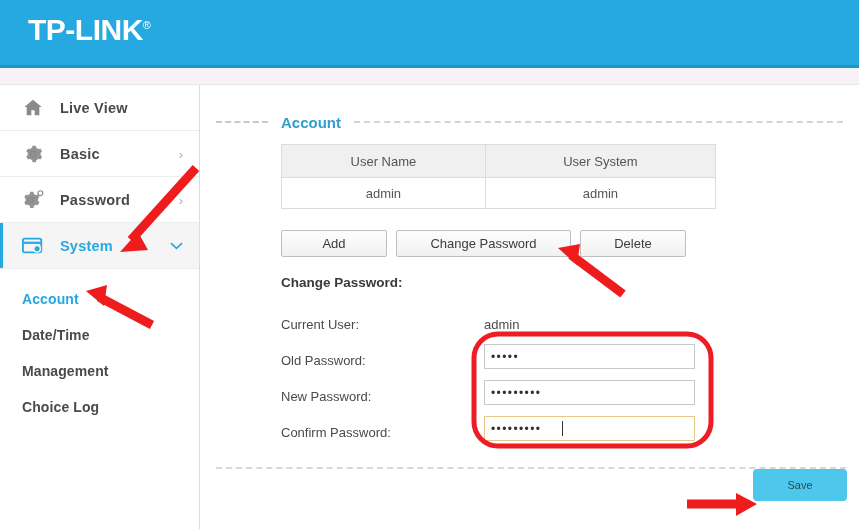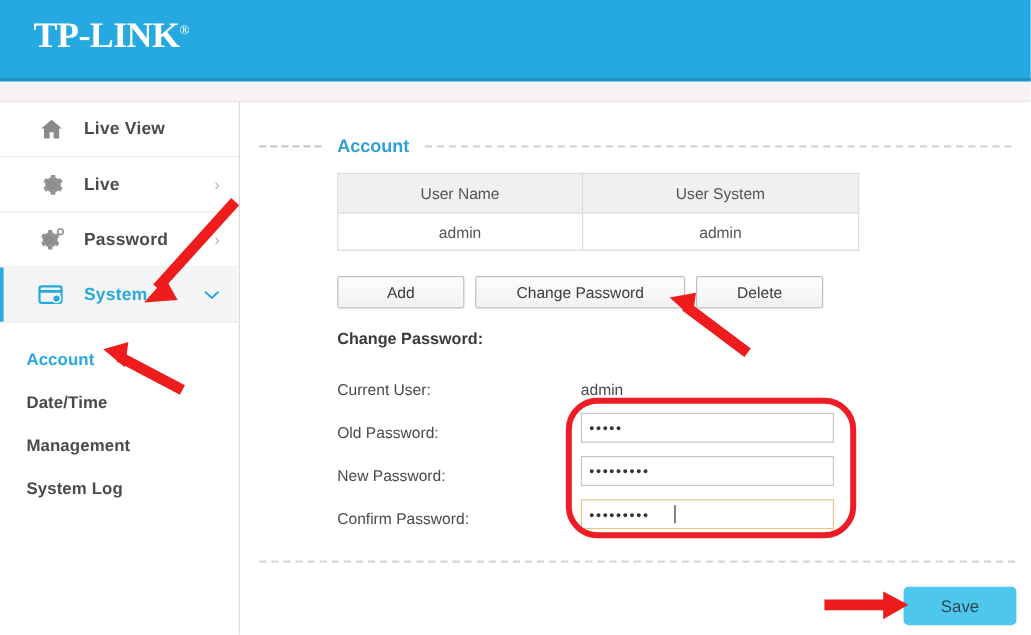--- a/index.html
+++ b/index.html
@@ -15,21 +15,21 @@
   .header {
     position: absolute; left: 0; top: 0;
     width: 859px; height: 68px;
     background: #26a9e0;
     border-bottom: 3px solid #1f93c4;
   }
   .logo-wrap { position: absolute; left: 28px; top: 8px; }
   .logo-main {
     font-size: 30px; font-weight: bold; color: #ffffff;
     letter-spacing: -0.5px; line-height: 34px;
-    font-family: Liberation Serif, serif;
+    font-family: Liberation Sans, sans-serif;
   }
   .logo-main .reg { font-size: 11px; vertical-align: super; font-weight: normal; }
   .logo-sub {
     font-size: 11.5px; color: #eaf7fd; line-height: 14px;
     margin-top: 1px; letter-spacing: 0.2px;
   }
   .header-strip {
     position: absolute; left: 0; top: 68px; width: 859px; height: 17px;
     background: #f8f2f6;
     border-bottom: 1px solid #e6e6e6;
@@ -39,21 +39,21 @@
   .sidebar {
     position: absolute; left: 0; top: 85px;
     width: 200px; height: 444px;
     background: #ffffff;
     border-right: 1px solid #dcdcdc;
   }
   .nav-item {
     position: relative; height: 46px;
     display: flex; align-items: center;
     border-bottom: 1px solid #ededed;
-    padding-left: 30px;
+    padding-left: 20px;
     cursor: pointer;
   }
   .nav-item .nav-icon {
     width: 26px; height: 26px; flex: 0 0 26px;
     display: flex; align-items: center; justify-content: center;
     color: #8a8a8a;
   }
   .nav-item .nav-label {
     margin-left: 14px;
     font-size: 14.5px; font-weight: bold; color: #4a4a4a;
@@ -162,25 +162,25 @@
     position: absolute; width: 1px; height: 15px;
     background: #333333;
   }
 
   .bottom-dash {
     position: absolute; left: 16px; top: 382px;
     width: 630px; height: 1px;
     border-top: 2px dashed #d8d8d8;
   }
   .save-btn {
-    position: absolute; left: 553px; top: 404px;
+    position: absolute; left: 553px; top: 384px;
     width: 94px; height: 32px;
     background: #4ec7ec;
     border: none; border-radius: 4px;
-    font-size: 14px; color: #2b4a55;
+    font-size: 11px; color: #2b4a55;
     font-family: "Liberation Sans", sans-serif;
     cursor: pointer;
   }
 
   
   .anno { position: absolute; left: 0; top: 0; width: 859px; height: 529px;
           pointer-events: none; }
 </style>
 </head>
 <body>
@@ -205,21 +205,21 @@
       <span class="nav-label">Live View</span>
     </div>
 
     <div class="nav-item">
       <span class="nav-icon">
         <svg width="22" height="22" viewBox="0 0 24 24" fill="currentColor">
             <path d="M12 8.2a3.8 3.8 0 1 0 0 7.6 3.8 3.8 0 0 0 0-7.6zm0 5.6a1.8 1.8 0 1 1 0-3.6 1.8 1.8 0 0 1 0 3.6z"></path>
             <path d="M20.4 12c0-.5-.05-1-.14-1.45l1.7-1.3-1.9-3.3-2.02.8a6.9 6.9 0 0 0-2.5-1.45L15.2 3h-3.8l-.34 2.3a6.9 6.9 0 0 0-2.5 1.45l-2.02-.8-1.9 3.3 1.7 1.3c-.09.46-.14.95-.14 1.45s.05 1 .14 1.45l-1.7 1.3 1.9 3.3 2.02-.8a6.9 6.9 0 0 0 2.5 1.45L11.4 21h3.8l.34-2.3a6.9 6.9 0 0 0 2.5-1.45l2.02.8 1.9-3.3-1.7-1.3c.09-.46.14-.95.14-1.45z" opacity=".92"></path>
           </svg>
       </span>
-      <span class="nav-label">Live</span>
+      <span class="nav-label">Basic</span>
       <span class="nav-arrow">›</span>
     </div>
 
     <div class="nav-item">
       <span class="nav-icon">
         <svg width="24" height="24" viewBox="0 0 26 26" fill="currentColor">
             <path d="M10.5 9.2a3.6 3.6 0 1 0 0 7.2 3.6 3.6 0 0 0 0-7.2zm0 5.3a1.7 1.7 0 1 1 0-3.4 1.7 1.7 0 0 1 0 3.4z"></path>
             <path d="M18.5 12.8c0-.48-.05-.95-.14-1.38l1.62-1.24-1.81-3.14-1.92.76a6.6 6.6 0 0 0-2.38-1.38L13.55 4H9.93l-.33 2.42a6.6 6.6 0 0 0-2.38 1.38L5.3 7.04 3.5 10.18l1.62 1.24c-.09.43-.14.9-.14 1.38s.05.95.14 1.38L3.5 15.42l1.81 3.14 1.92-.76a6.6 6.6 0 0 0 2.38 1.38l.33 2.42h3.62l.33-2.42a6.6 6.6 0 0 0 2.38-1.38l1.92.76 1.81-3.14-1.62-1.24c.09-.43.14-.9.14-1.38z" opacity=".92"></path>
             <circle cx="21" cy="5.6" r="2.6" fill="none" stroke="currentColor" stroke-width="1.3"></circle>
           </svg>
@@ -248,21 +248,21 @@
       <div class="subnav-item active">
         <span>Account</span>
       </div>
       <div class="subnav-item">
         <span>Date/Time</span>
       </div>
       <div class="subnav-item">
         <span>Management</span>
       </div>
       <div class="subnav-item">
-        <span>System Log</span>
+        <span>Choice Log</span>
       </div>
     </div>
   </div>
 
   <div class="content">
 
     <div class="section-head">
       <span class="dash-left"></span>
       <span class="section-title">Account</span>
       <span class="dash-right"></span>

